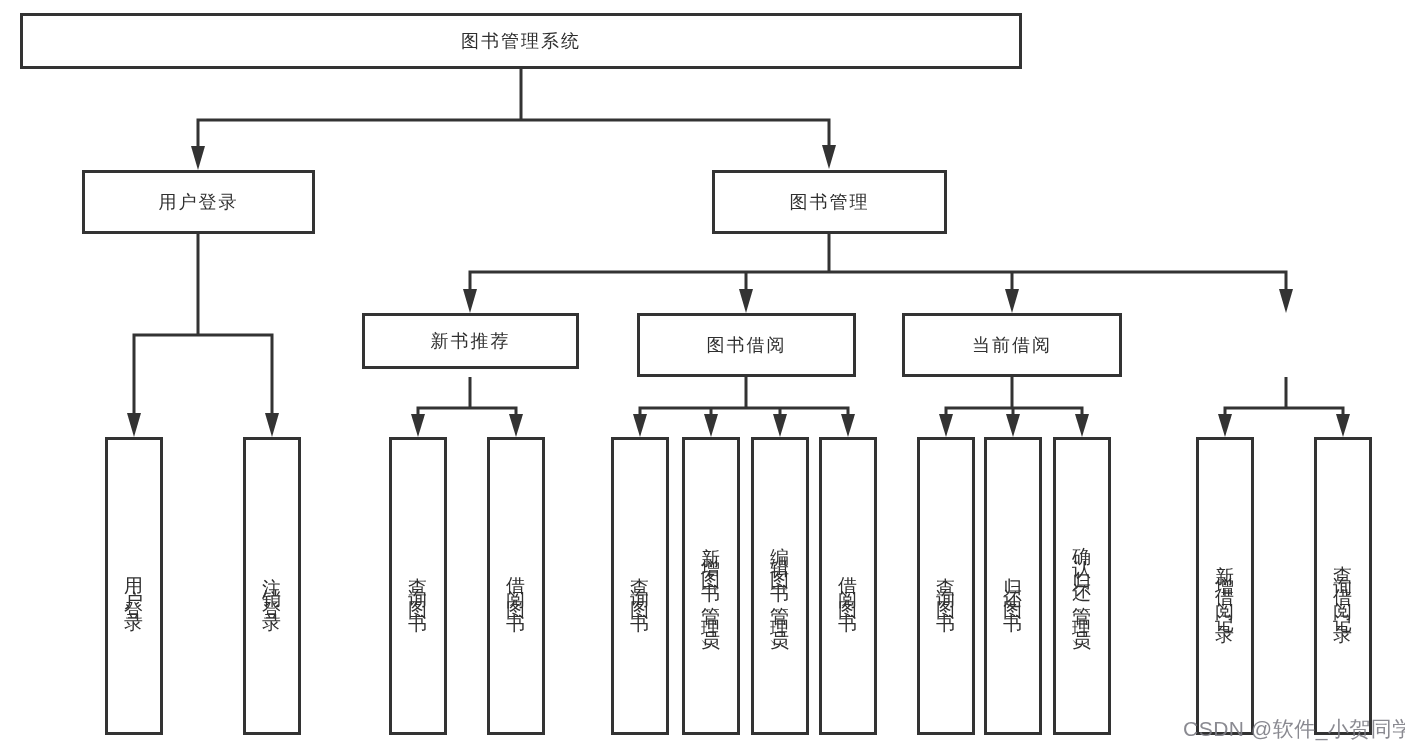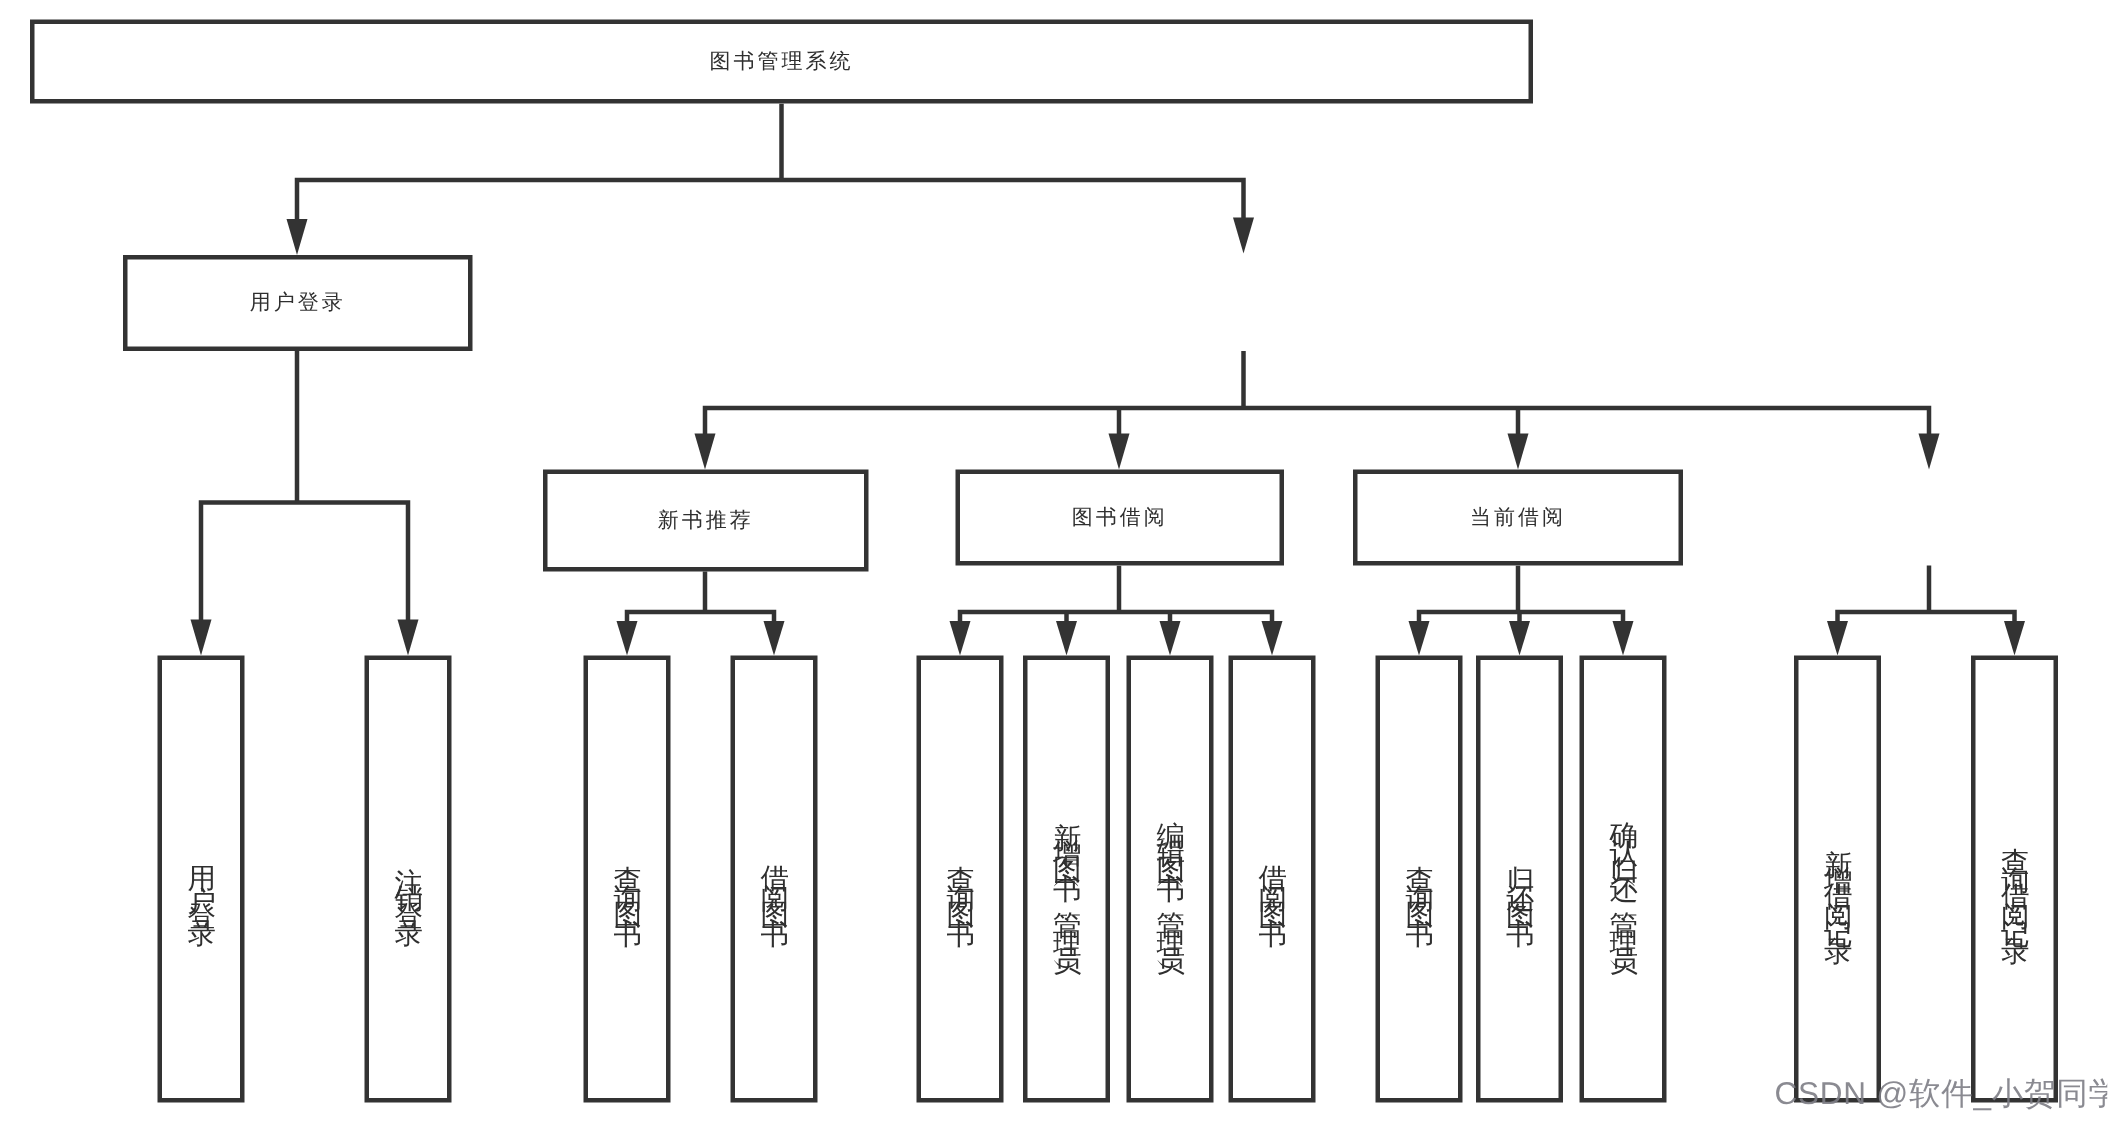--- a/index.html
+++ b/index.html
@@ -20,21 +20,21 @@
     position: absolute;
     box-sizing: border-box;
     border: 3px solid #333333;
     background: #ffffff;
     display: flex;
     align-items: center;
     justify-content: center;
     color: #2f2f2f;
   }
   .node.h {
-    font-size: 14px;
+    font-size: 18px;
     letter-spacing: 2px;
   }
   .node.leaf {
     font-size: 19px;
   }
   .node.leaf .vtext {
     writing-mode: vertical-rl;
     text-orientation: mixed;
     letter-spacing: 12px;
     line-height: 1;
@@ -103,22 +103,25 @@
     <polygon points="1336,414 1350,414 1343,437" fill="#333333" stroke="none"></polygon>
   </svg>
 
   <div class="node h" style="left:20px; top:13px; width:1002px; height:56px;">
     <span>图书管理系统</span>
   </div>
 
   <div class="node h" style="left:82px; top:170px; width:233px; height:64px;">
     <span>用户登录</span>
   </div>
+  <div class="node h" style="left:712px; top:170px; width:235px; height:64px;">
+    <span>图书管理</span>
+  </div>
 
-  <div class="node h" style="left:362px; top:313px; width:217px; height:68px;">
+  <div class="node h" style="left:362px; top:313px; width:217px; height:56px;">
     <span>新书推荐</span>
   </div>
   <div class="node h" style="left:902px; top:313px; width:220px; height:64px;">
     <span>当前借阅</span>
   </div>
   <div class="node h" style="left:637px; top:313px; width:219px; height:64px;">
     <span>图书借阅</span>
   </div>
 
   <div class="node leaf" style="left:105px; top:437px; width:58px; height:298px;">

